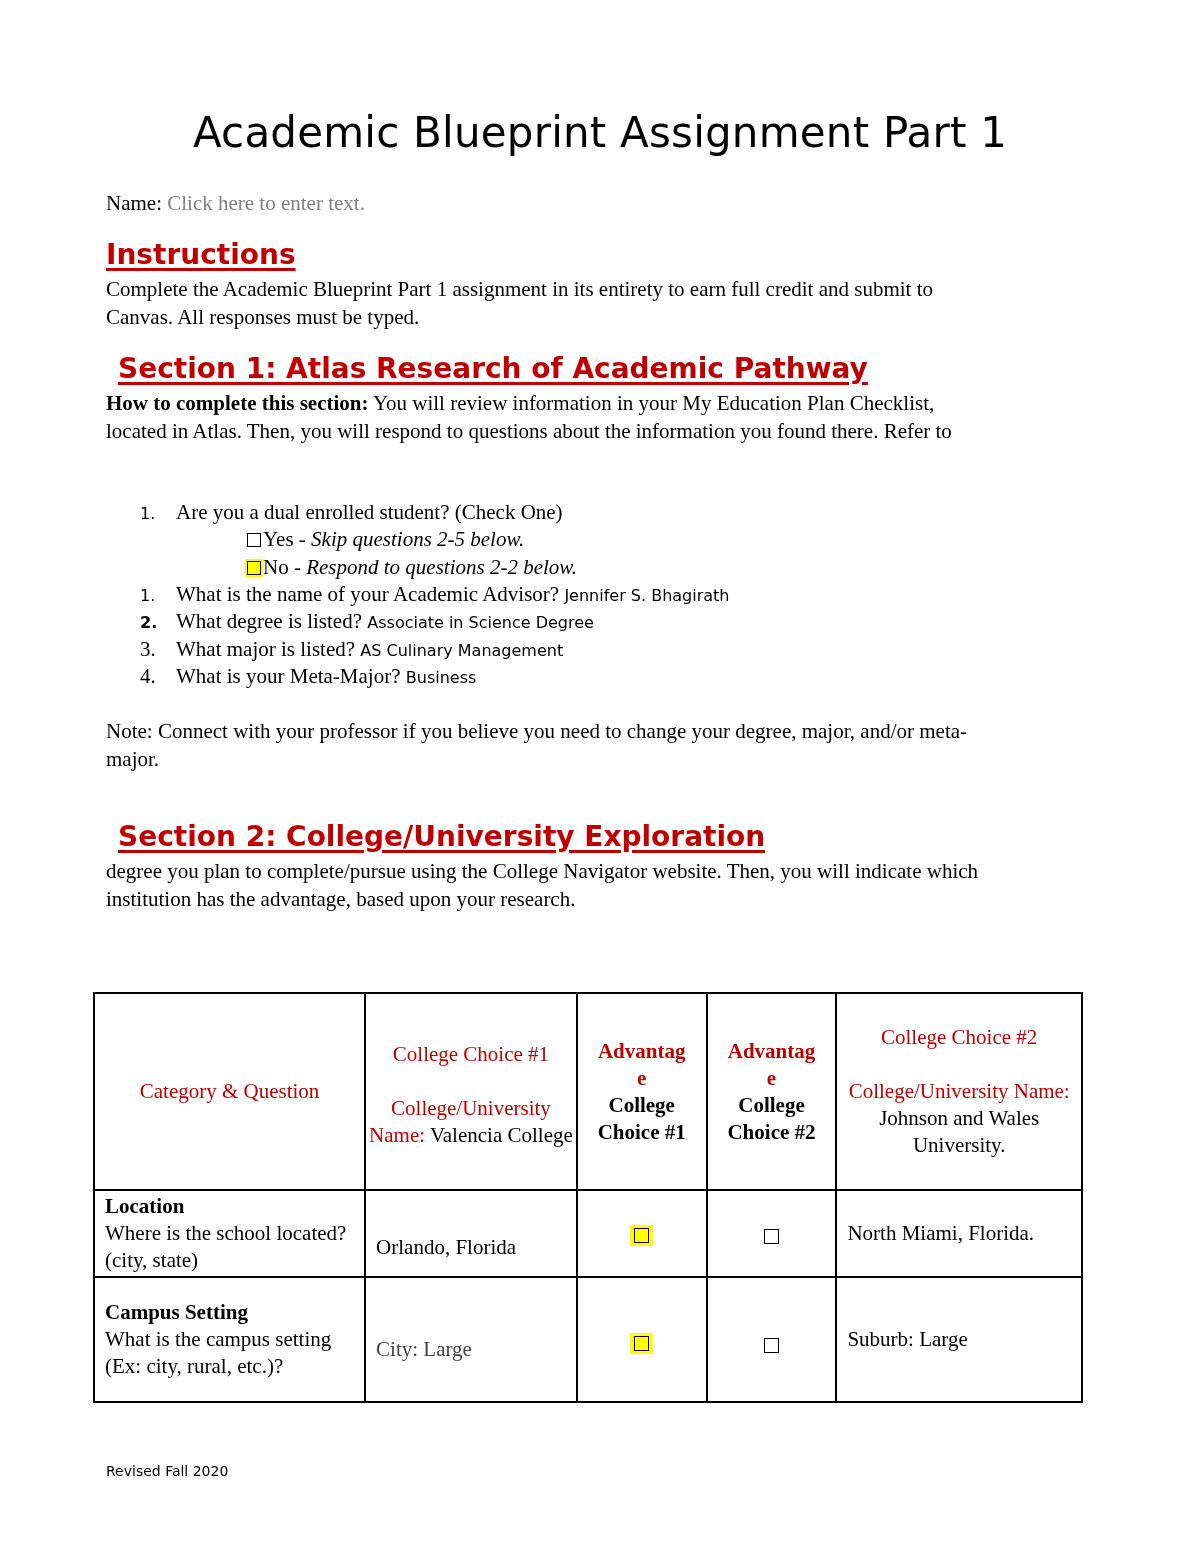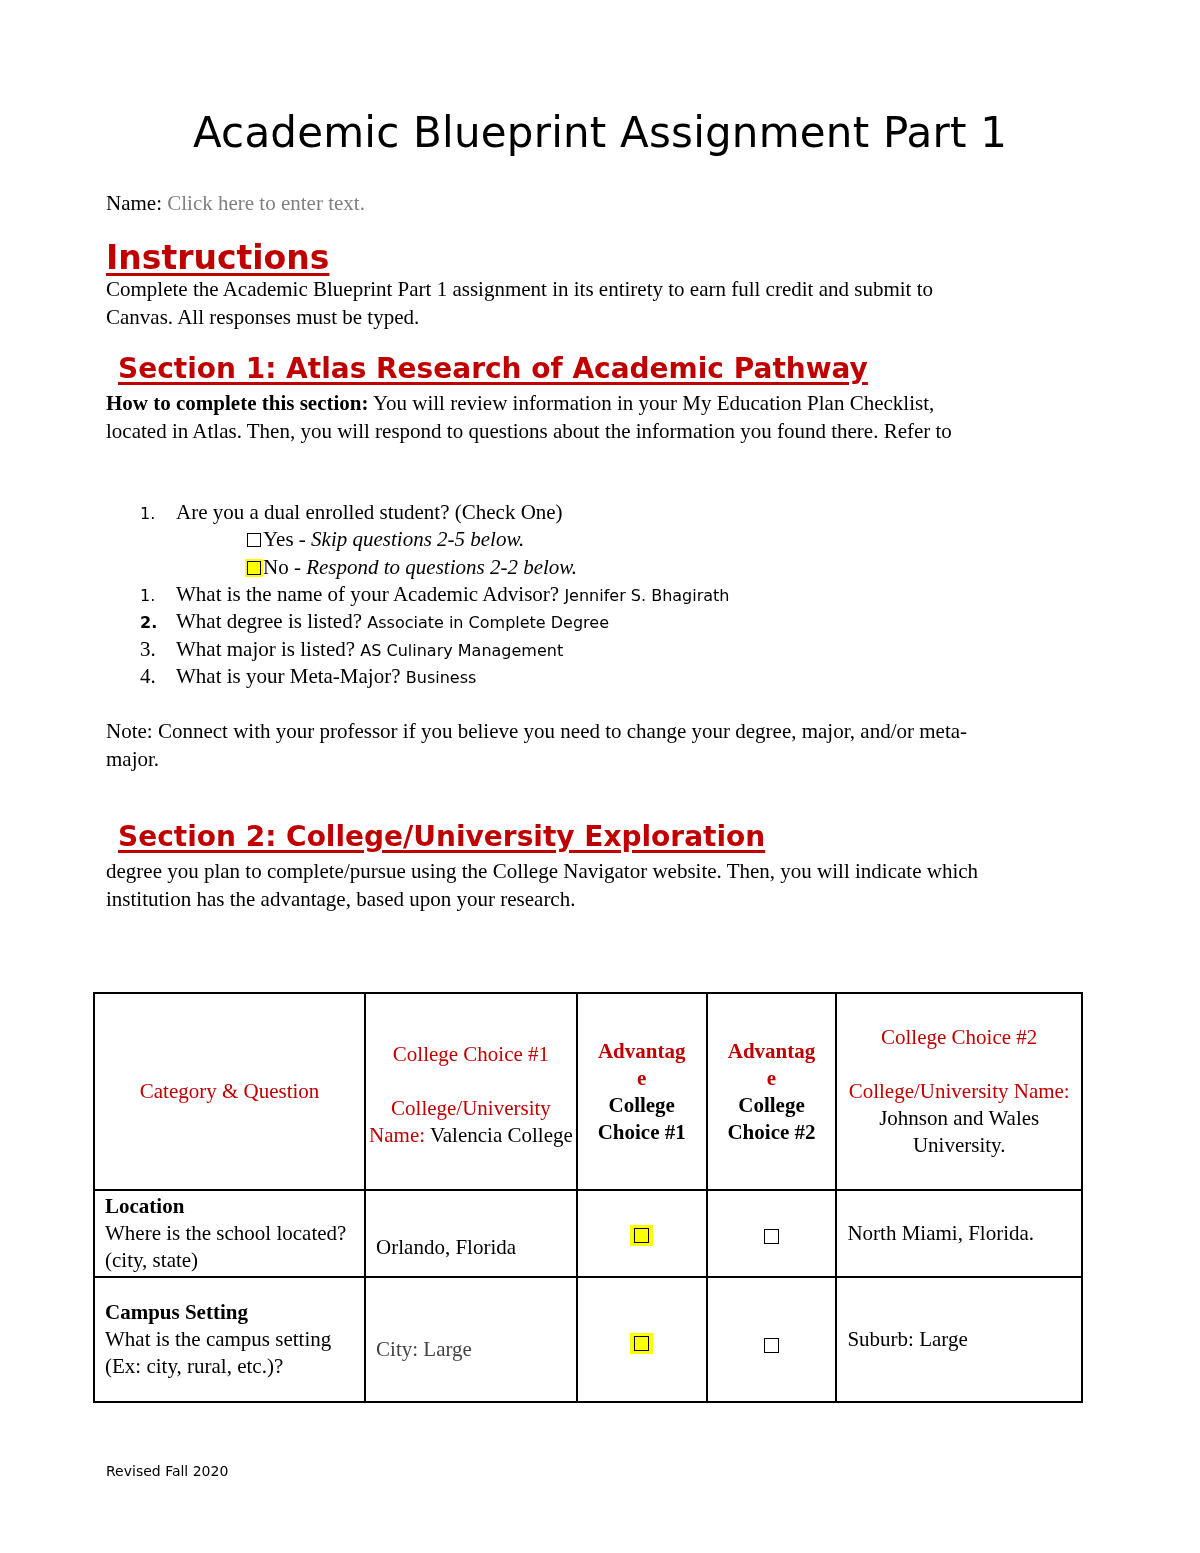--- a/index.html
+++ b/index.html
@@ -5,21 +5,21 @@
   html, body { margin:0; padding:0; background:#ffffff; }
   body { width:1200px; height:1553px; position:relative; overflow:hidden;
          font-family:"Liberation Serif", "DejaVu Serif", serif; color:#000; }
   .abs { position:absolute; }
   .title { left:0; width:1200px; top:108px; text-align:center;
            font-family:"DejaVu Sans", sans-serif; font-size:42px; letter-spacing:0.2px; }
   .body-text { font-size:21px; line-height:27.5px; }
   .placeholder { color:#808080; }
   .red-head { color:#c00000; font-family:"DejaVu Sans", sans-serif; font-weight:bold;
               text-decoration:underline; text-decoration-thickness:3px; text-underline-offset:4px; }
-  .h-instr { font-size:33px; left:106px; top:238px; }
+  .h-instr { font-size:28px; left:106px; top:238px; }
   .h-sec { font-size:28px; left:118px; }
   .bold { font-weight:bold; }
   .ans { font-family:"DejaVu Sans", sans-serif; font-size:16px; }
   .box { display:inline-block; width:14px; height:14px; border:1.5px solid #000; box-sizing:border-box;
          vertical-align:-1px; margin-right:2px; }
   .hl { background:#ffff00; padding:2px 2px; display:inline-block; line-height:0; }
   .list-row { position:absolute; left:140px; font-size:21px; }
   .list-row .num { display:inline-block; width:36px; }
   table.cmp { position:absolute; left:93px; top:992px; border-collapse:collapse; width:990px; }
   table.cmp td { border:2px solid #000; font-size:21px; line-height:27px; vertical-align:middle; }
@@ -60,21 +60,21 @@
   <span class="box"></span><span>Yes - </span><i>Skip questions 2-5 below.</i>
 </div>
 <div class="abs body-text" style="left:245px; top:554px;">
   <span class="hl"><span class="box" style="margin:0;"></span></span><span>No - </span><i>Respond to questions 2-2 below.</i>
 </div>
 
 <div class="list-row" style="top:582px;">
   <span class="num ans">1.</span><span>What is the name of your Academic Advisor? </span><span class="ans">Jennifer S. Bhagirath</span>
 </div>
 <div class="list-row" style="top:609px;">
-  <span class="num ans bold">2.</span><span>What degree is listed? </span><span class="ans">Associate in Complete Degree</span>
+  <span class="num ans bold">2.</span><span>What degree is listed? </span><span class="ans">Associate in Science Degree</span>
 </div>
 <div class="list-row" style="top:637px;">
   <span class="num">3.</span><span>What major is listed? </span><span class="ans">AS Culinary Management</span>
 </div>
 <div class="list-row" style="top:664px;">
   <span class="num">4.</span><span>What is your Meta-Major? </span><span class="ans">Business</span>
 </div>
 
 <div class="abs body-text" style="left:106px; top:718px;">
   <div>Note: Connect with your professor if you believe you need to change your degree, major, and/or meta-</div>

